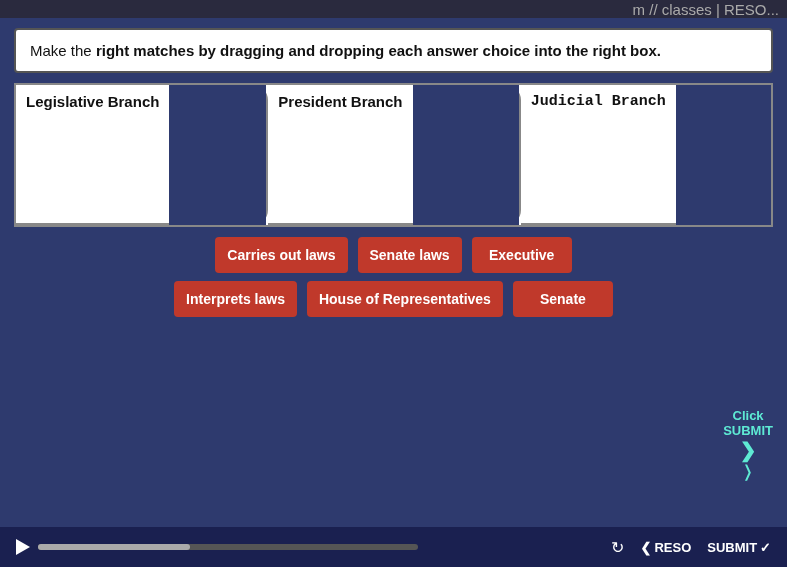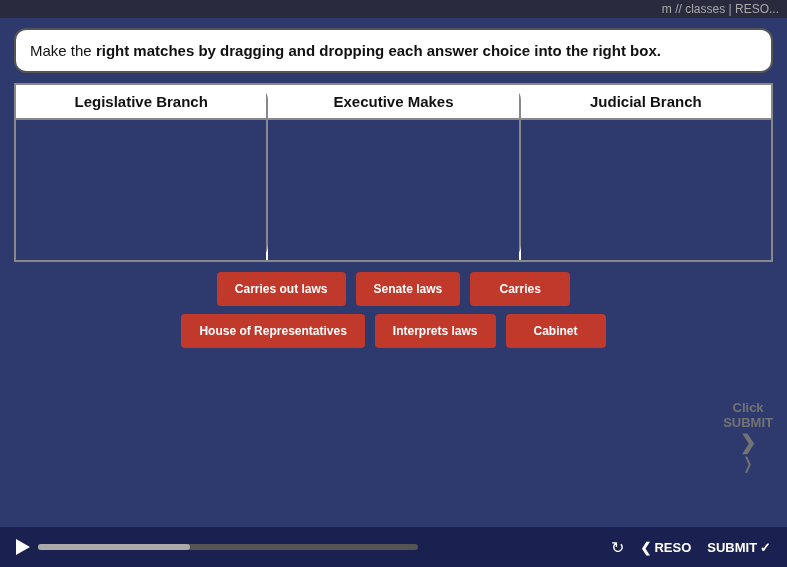--- a/index.html
+++ b/index.html
@@ -27,48 +27,49 @@
       background: #2e3a6e;
       padding: 10px 14px 8px 14px;
       display: flex;
       flex-direction: column;
       gap: 10px;
     }
 
     .instruction-box {
       background: white;
       border: 2px solid #555;
-      border-radius: 12px;
+      border-radius: 4px;
       padding: 10px 14px;
       font-size: 15px;
       color: #111;
       line-height: 1.4;
     }
 
     .instruction-box .highlight {
       font-weight: bold;
     }
 
     .drop-area {
       display: flex;
       gap: 0;
       border: 2px solid #888;
       background: white;
     }
 
     .drop-column {
       flex: 1;
       display: flex;
-      flex-direction: column;
+      flex-direction: row;
       border-right: 2px solid #888;
       border-radius: 15px;
     }
 
     .drop-column:last-child {
       border-right: none;
+      font-family: Liberation Mono, monospace;
     }
 
     .column-header {
       background: white;
       border-bottom: 2px solid #888;
       padding: 8px 10px;
       font-weight: bold;
       font-size: 15px;
       text-align: center;
       color: #111;
@@ -90,22 +91,22 @@
       display: flex;
       gap: 10px;
       justify-content: center;
     }
 
     .answer-chip {
       background: #c0392b;
       color: white;
       border: none;
       border-radius: 4px;
-      padding: 10px 18px;
-      font-size: 12px;
+      padding: 10px 12px;
+      font-size: 14px;
       font-weight: bold;
       cursor: grab;
       text-align: center;
       min-width: 100px;
       white-space: nowrap;
     }
 
     .bottom-bar {
       height: 40px;
       background: #1a2050;
@@ -164,80 +165,80 @@
       font-weight: bold;
       cursor: pointer;
       display: flex;
       align-items: center;
       gap: 3px;
     }
 
     .click-submit {
       position: absolute;
       right: 14px;
-      bottom: 52px;
-      display: flex;
-      flex-direction: column;
-      align-items: center;
-      color: #737373;
+      bottom: 44px;
+      display: flex;
+      flex-direction: column;
+      align-items: center;
+      color: #5eead4;
       font-size: 13px;
       font-weight: bold;
       cursor: pointer;
     }
 
     .click-submit .arrow {
       font-size: 20px;
     }
 
     .wrapper {
       position: relative;
       flex: 1;
       display: flex;
       flex-direction: column;
     }
   </style>
 </head>
 <body>
 
 <div class="top-bar">
-  <span style="color:#aaa; font-size:12px;">m // classes | RESO...</span>
+  <span style="color:#aaa; font-size:15px;">m // classes | RESO...</span>
 </div>
 
 <div class="wrapper">
   <div class="main-content">
 
     <div class="instruction-box">
       Make the <span class="highlight">right matches by dragging and dropping each answer choice into the right box.</span>
     </div>
 
     <div class="drop-area">
       <div class="drop-column">
         <div class="column-header">Legislative Branch</div>
         <div class="drop-zone"></div>
       </div>
       <div class="drop-column">
-        <div class="column-header">Executive Makes</div>
+        <div class="column-header">President Branch</div>
         <div class="drop-zone"></div>
       </div>
       <div class="drop-column">
         <div class="column-header">Judicial Branch</div>
         <div class="drop-zone"></div>
       </div>
     </div>
 
     <div class="answer-choices">
       <div class="answer-row">
         <div class="answer-chip" draggable="true">Carries out laws</div>
         <div class="answer-chip" draggable="true">Senate laws</div>
-        <div class="answer-chip" draggable="true">Carries</div>
+        <div class="answer-chip" draggable="true">Executive</div>
       </div>
       <div class="answer-row">
+        <div class="answer-chip" draggable="true">Interprets laws</div>
         <div class="answer-chip" draggable="true">House of Representatives</div>
-        <div class="answer-chip" draggable="true">Interprets laws</div>
-        <div class="answer-chip" draggable="true">Cabinet</div>
+        <div class="answer-chip" draggable="true">Senate</div>
       </div>
     </div>
 
   </div>
 
   <div class="click-submit">
     <span>Click</span>
     <span>SUBMIT</span>
     <span class="arrow">❯</span>
     <span style="font-size:18px;">〉</span>

